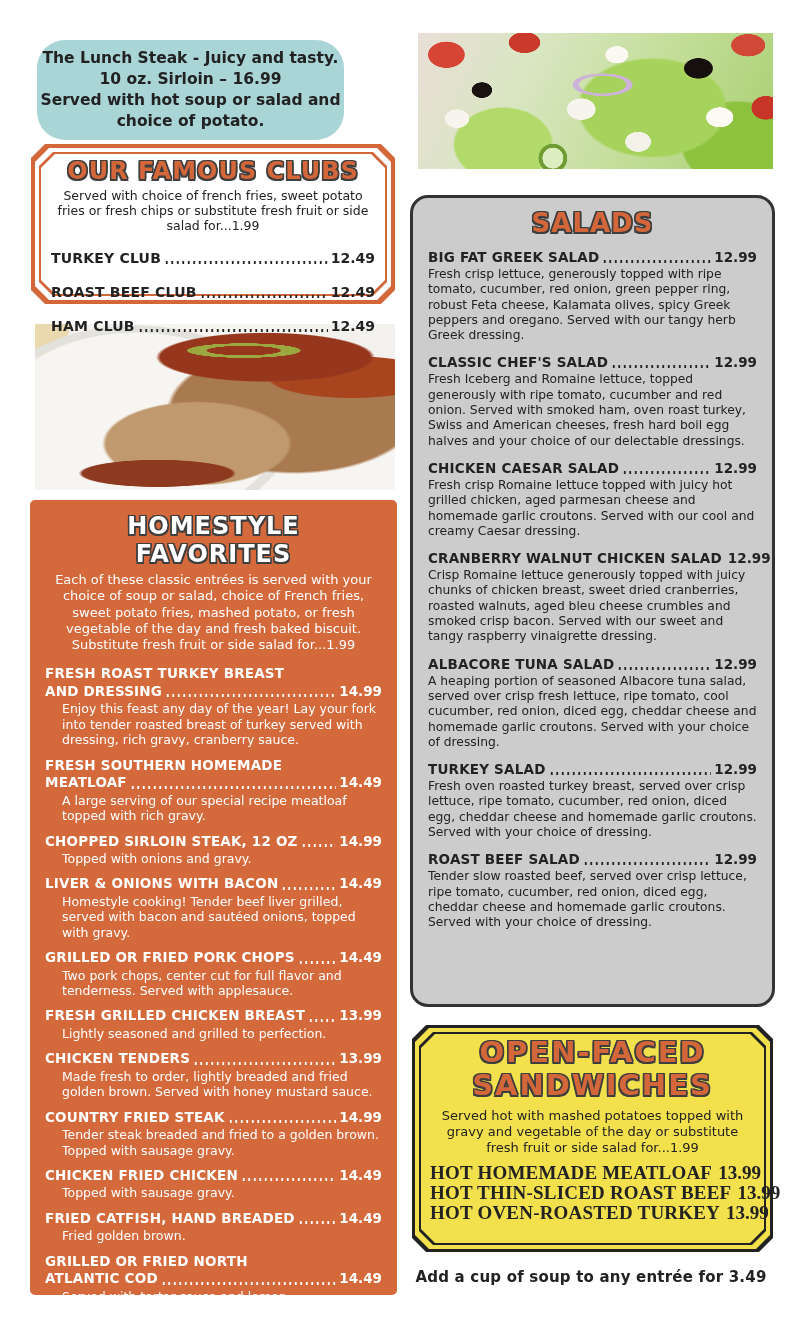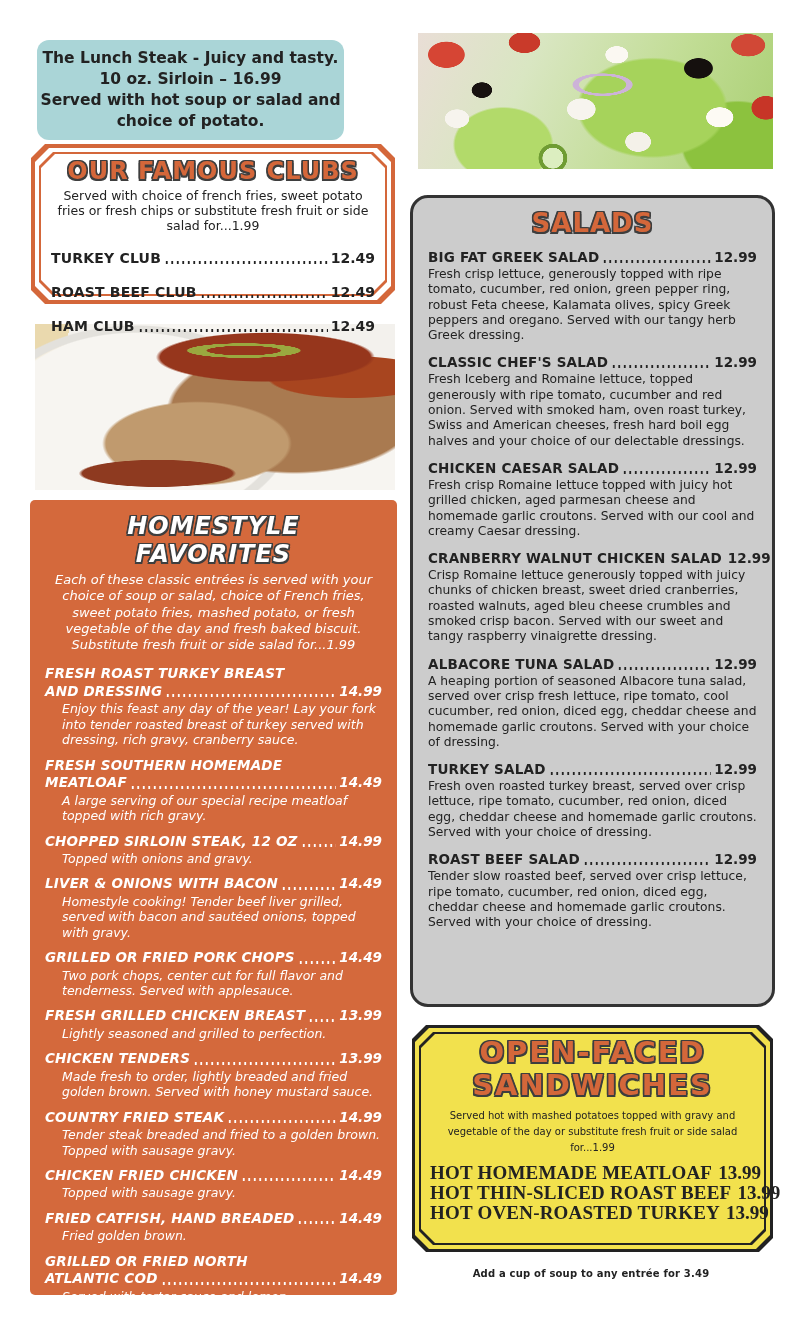--- a/index.html
+++ b/index.html
@@ -22,21 +22,21 @@
              -1.5px 0 0 #3e3e3e,1.5px 0 0 #3e3e3e;}
   h2{margin:0;text-align:center;font-weight:bold;letter-spacing:1px;}
 
   
   .oct{position:absolute;
        clip-path:polygon(14px 0,calc(100% - 14px) 0,100% 14px,100% calc(100% - 14px),
                  calc(100% - 14px) 100%,14px 100%,0 calc(100% - 14px),0 14px);}
 
   
   .steak-box{left:37px;top:40px;width:307px;height:100px;background:#aad5d7;
-             border-radius:12px;text-align:center;font-weight:bold;
+             border-radius:28px;text-align:center;font-weight:bold;
              font-size:15.5px;line-height:21px;padding-top:8px;box-sizing:border-box;}
 
   
   .clubs-box{left:31px;top:144px;width:364px;height:160px;}
   .clubs-box .l1{inset:0;background:#d4673a;}
   .clubs-box .l2{inset:4px;background:#fff;}
   .clubs-box .l3{inset:8px;background:#d4673a;}
   .clubs-box .l4{inset:10px;background:#fff;}
   .clubs-content{position:absolute;inset:11px 16px;z-index:2;}
   .clubs-content h2{font-size:24px;color:#d4673a;margin-top:2px;}
@@ -53,21 +53,21 @@
       radial-gradient(ellipse 125px 22px at 34% 90%, #8e3a20 0 60%, transparent 63%),
       radial-gradient(ellipse 130px 58px at 45% 72%, #c09a6e 0 70%, transparent 73%),
       radial-gradient(ellipse 170px 85px at 72% 52%, #a97a50 0 72%, transparent 75%),
       radial-gradient(ellipse 185px 120px at 28% 62%, transparent 0 78%, #e3e1dc 79% 84%, transparent 85%),
       radial-gradient(ellipse 270px 155px at 45% 72%, #f7f5f1 0 80%, transparent 83%),
       linear-gradient(100deg, #ead9ae 0 9%, #f3f1ed 9% 100%);}
 
   
   .homestyle{left:30px;top:500px;width:367px;height:795px;background:#d4693c;
              border-radius:5px;box-sizing:border-box;padding:10px 15px;color:#fff;
-             overflow:hidden;font-style:italic;}
+             overflow:hidden;}
   .homestyle h2{font-size:24px;color:#fff;margin-top:2px;}
   .homestyle-intro{font-size:13px;line-height:16.3px;text-align:center;margin:4px 0 12px;}
   .homestyle .row{font-size:13.5px;line-height:17.5px;}
   .homestyle .desc{color:#fff;font-size:12.5px;line-height:15.4px;}
 
   
   .salad-photo{left:418px;top:33px;width:355px;height:136px;overflow:hidden;
     background:
       radial-gradient(ellipse 24px 17px at 79% 26%, #15100e 0 58%, transparent 62%),
       radial-gradient(ellipse 17px 13px at 18% 42%, #181210 0 58%, transparent 62%),
@@ -98,26 +98,26 @@
 
   
   .openfaced{left:412px;top:1025px;width:361px;height:227px;}
   .openfaced .l1{inset:0;background:#222;}
   .openfaced .l2{inset:3px;background:#f2e14d;}
   .openfaced .l3{inset:7px;background:#222;}
   .openfaced .l4{inset:9px;background:#f2e14d;}
   .of-content{position:absolute;inset:10px 18px;z-index:2;}
   .of-title{font-size:29px;line-height:31px;color:#d4673a;text-align:center;
             font-weight:bold;letter-spacing:2px;margin-top:2px;}
-  .of-intro{font-size:10px;line-height:16.2px;text-align:center;margin:7px 2px 6px;}
+  .of-intro{font-size:13px;line-height:16.2px;text-align:center;margin:7px 2px 6px;}
   .of-items .row{font-size:19px;line-height:20px;font-family:Liberation Serif, serif;}
   .of-items .mi{margin-bottom:0;}
 
   .footer-note{left:408px;top:1268px;width:366px;text-align:center;
-               font-weight:bold;font-size:10px;letter-spacing:.2px;}
+               font-weight:bold;font-size:15px;letter-spacing:.2px;}
 </style>
 </head>
 <body>
 
 <div class="abs steak-box">
   <div>The Lunch Steak - Juicy and tasty.</div>
   <div>10 oz. Sirloin – 16.99</div>
   <div>Served with hot soup or salad and</div>
   <div>choice of potato.</div>
 </div>

